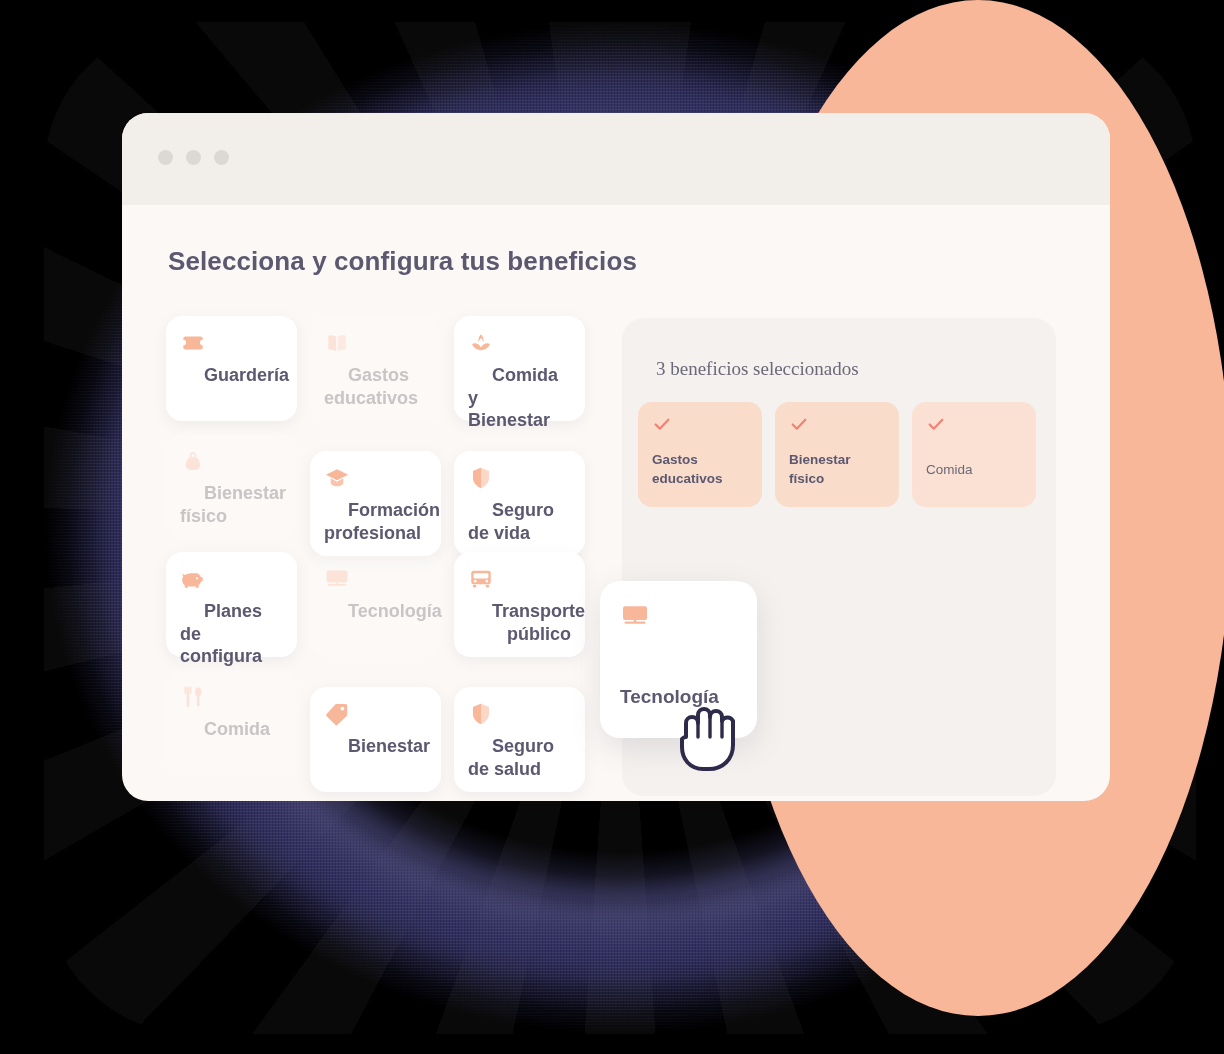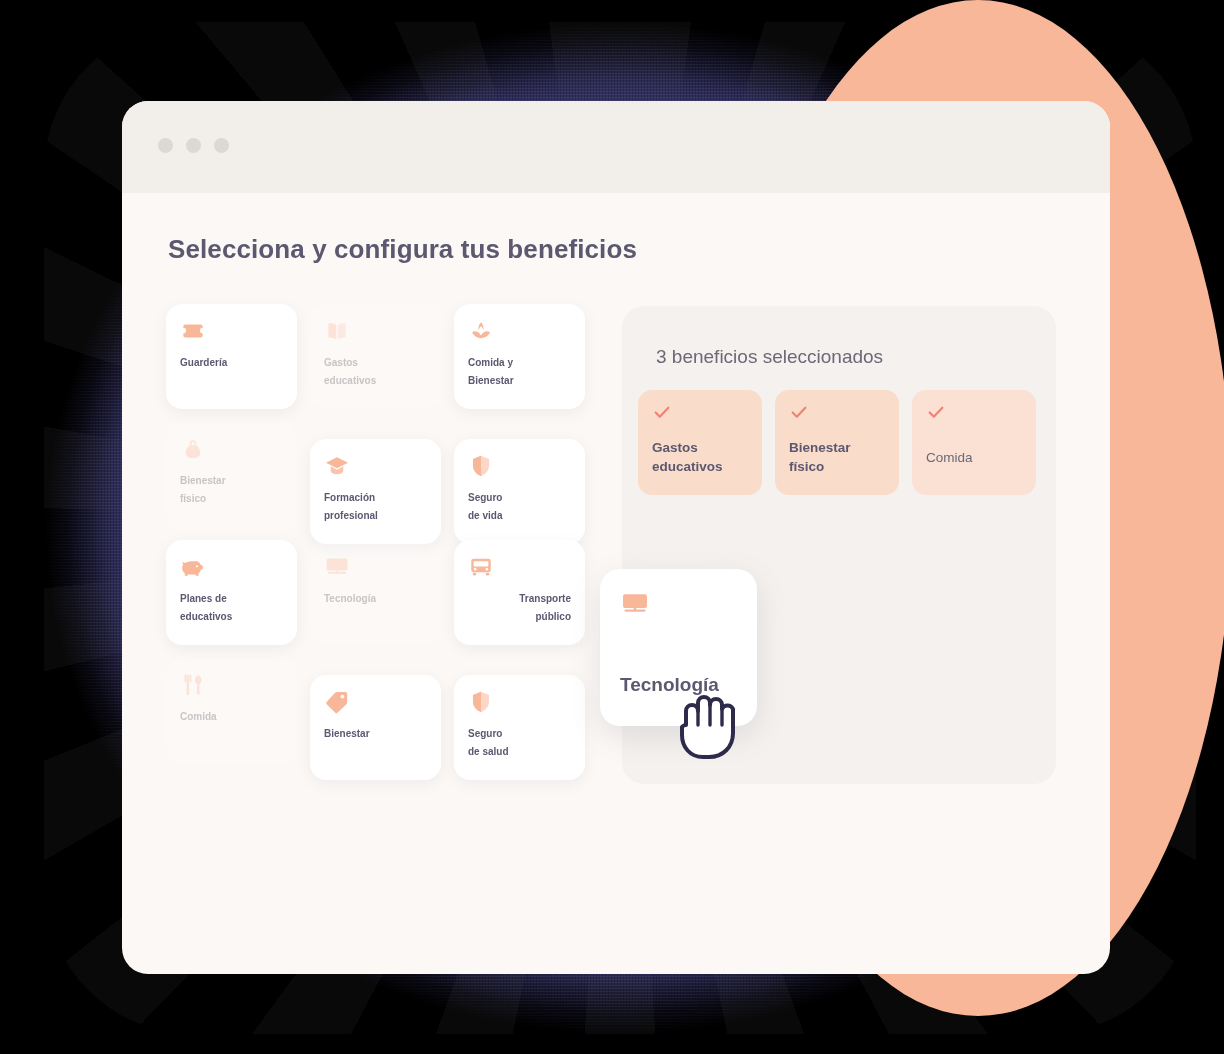--- a/index.html
+++ b/index.html
@@ -91,23 +91,23 @@
     height: 1016px;
     border-radius: 50%;
     background: #F9B79A;
     pointer-events: none;
   }
 
   
   #window-card {
     position: absolute;
     left: 122px;
-    top: 101px;
+    top: 113px;
     width: 988px;
-    height: 873px;
+    height: 688px;
     border-radius: 26px;
     background: #FBF8F5;
     overflow: hidden;
   }
 
   #title-bar {
     position: absolute;
     left: 0; top: 0;
     width: 100%;
     height: 92px;
@@ -155,25 +155,26 @@
     background: rgba(255,255,255,0.22);
     box-shadow: none;
   }
   .benefit-card .bc-icon {
     display: block;
     height: 26px;
     margin-bottom: 8px;
   }
   .benefit-card .bc-icon svg { display: block; }
   .benefit-card .bc-label {
-    font-size: 10px;
+    font-size: 18px;
     font-weight: bold;
     line-height: 1.25;
     color: #5B5870;
     white-space: pre-line;
+    margin-left: 24px;
   }
   .benefit-card.dim .bc-label {
     color: #C9C4C6;
     font-weight: bold;
   }
   .benefit-card.dim .bc-icon svg { opacity: 0.32; }
 
   
   #drop-panel {
     position: absolute;
@@ -183,20 +184,21 @@
     height: 478px;
     border-radius: 22px;
     background: #F4F1EE;
   }
   #selected-count {
     position: absolute;
     left: 34px;
     top: 40px;
     font-size: 19px;
     color: #6C6878;
+    font-family: Liberation Serif, serif;
   }
   #chip-row {
     position: absolute;
     left: 16px;
     top: 84px;
     display: flex;
     gap: 13px;
   }
   .chip {
     position: relative;
@@ -330,21 +332,21 @@
               <path d="M12 2.6 4.6 5.6v6c0 4.6 3.1 8.2 7.4 9.8Z" fill="#F9B79A"></path>
             </svg>
           </span><span class="bc-label">Seguro
 de vida</span></div>
         <div class="benefit-card" style="left: 0px; top: 236px;"><span class="bc-icon">
             <svg width="26" height="26" viewBox="0 0 24 24">
               <path d="M4.2 8.2 2 7.2l.9 2.6C2.3 10.7 2 11.8 2 13c0 1.9.9 3.6 2.4 4.8V20h2.8v-1.3c.6.2 1.2.2 1.8.2h3.6c.6 0 1.2 0 1.8-.2V20h2.8v-2.2c1.1-.9 1.9-2.1 2.2-3.4l1.6-.5v-3.4l-1.7-.4A7 7 0 0 0 16 6.6h-4.4c-2.7 0-5.1 .6-7.4 1.6Z" fill="#F9B79A"></path>
               <circle cx="15.7" cy="11.3" r="1" fill="#FFFFFF"></circle>
             </svg>
           </span><span class="bc-label">Planes de
-educativos</span></div>
+configura</span></div>
         <div class="benefit-card dim" style="left: 144px; top: 236px;"><span class="bc-icon">
             <svg width="26" height="26" viewBox="0 0 24 24">
               <rect x="2.4" y="4.2" width="19.2" height="11" rx="1.6" fill="#F9B79A"></rect>
               <rect x="3.6" y="16.4" width="16.8" height="1.8" rx="0.9" fill="#F9B79A"></rect>
               <rect x="11" y="15.2" width="2" height="2" fill="#F9B79A"></rect>
             </svg>
           </span><span class="bc-label">Tecnología</span></div>
         <div class="benefit-card" style="left: 288px; top: 236px; text-align: right;"><span class="bc-icon">
             <svg width="26" height="26" viewBox="0 0 24 24">
               <path d="M5 4.4h14a2 2 0 0 1 2 2v8.4a2 2 0 0 1-2 2H5a2 2 0 0 1-2-2V6.4a2 2 0 0 1 2-2Z" fill="#F9B79A"></path>

